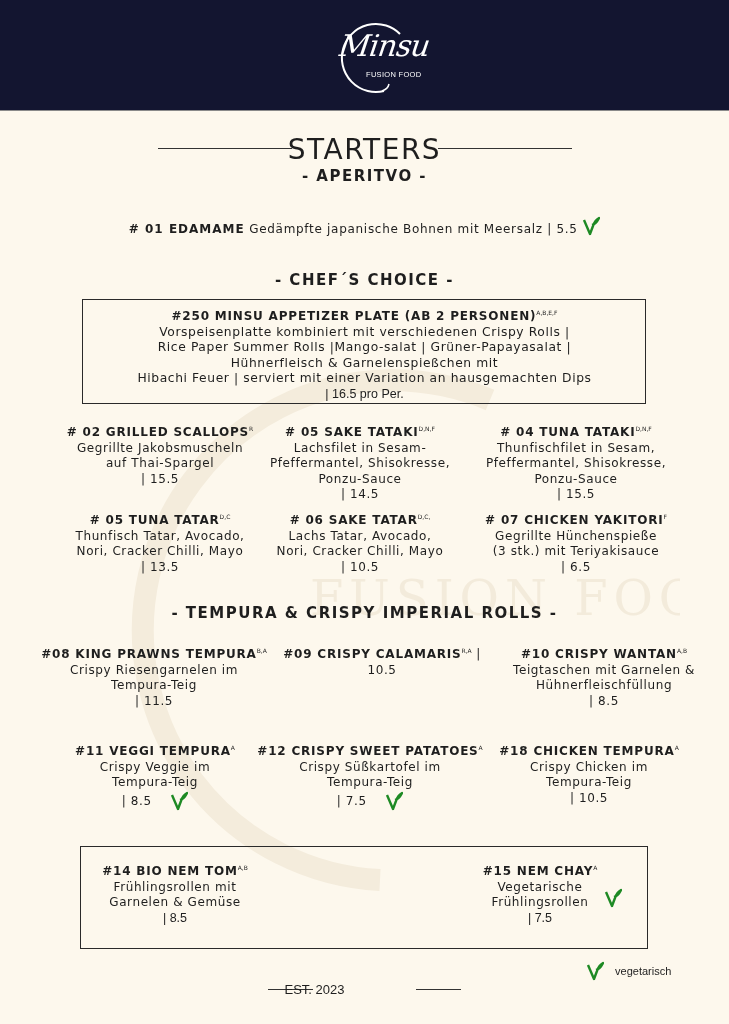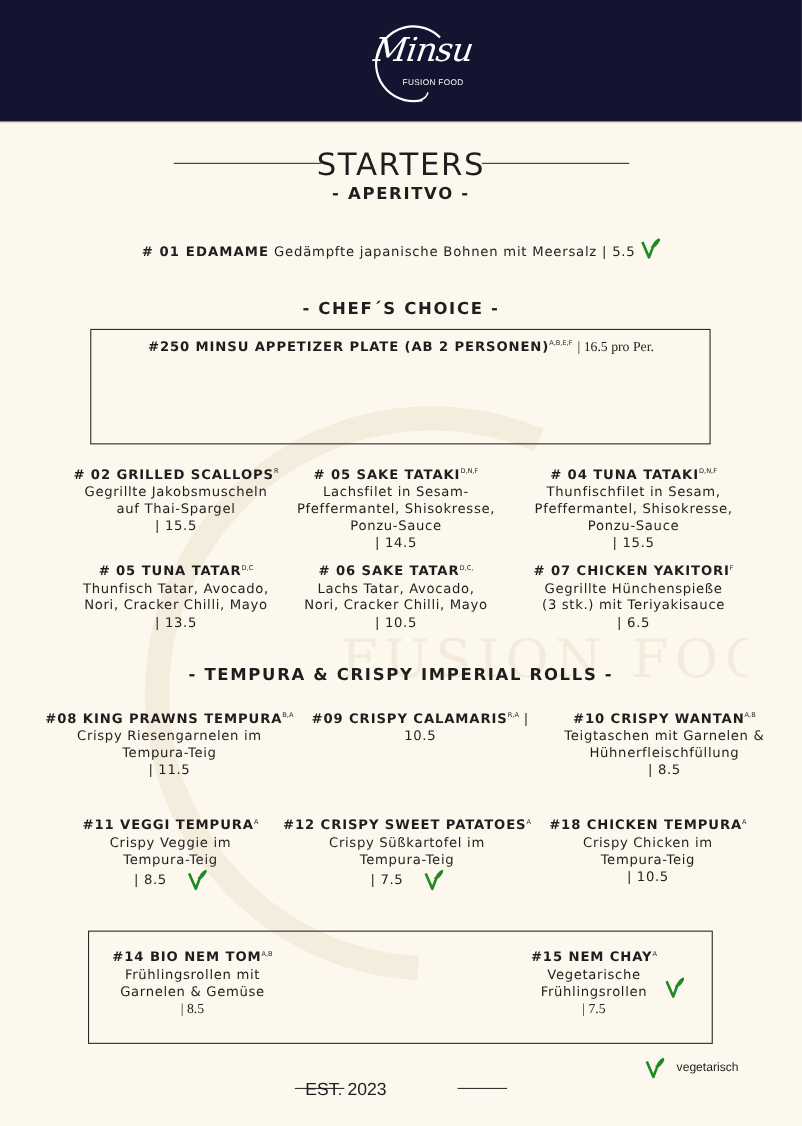--- a/index.html
+++ b/index.html
@@ -38,21 +38,21 @@
     font-weight: bold; font-size: 15px; letter-spacing: 1.5px;
   }
   .item { position: absolute; text-align: center; font-size: 12px; line-height: 15.5px; letter-spacing: 0.6px; }
   .item .name { font-weight: bold; font-size: 12px; letter-spacing: 0.8px; text-align: right; }
   .item sup { font-size: 6px; font-weight: normal; vertical-align: 5px; letter-spacing: 0; }
   .desc { display: block; white-space: pre-line; }
   .boxed { position: absolute; border: 1.5px solid #2a2a2a; }
   .leaf { display: inline-block; vertical-align: middle; }
   .edamame { position: absolute; left: 0; top: 222px; width: 729px; text-align: center; font-size: 12px; letter-spacing: 0.7px; }
   .edamame .name { font-weight: bold; letter-spacing: 1px; }
-  .price-plain { font-family: Liberation Serif, serif; font-size: 12.5px; letter-spacing: 0; }
+  .price-plain { font-family: Liberation Sans, sans-serif; font-size: 12.5px; letter-spacing: 0; }
 </style>
 </head>
 <body>
 
 <div class="header">
   <div class="logo">
     <svg width="110" height="80" viewBox="0 0 110 80" style="position:absolute;left:0;top:0">
       <path d="M78 16 A34 34 0 1 0 62 73" stroke="#fff" stroke-width="2" fill="none"></path>
       <path d="M60 73 Q66 71 67 66" stroke="#fff" stroke-width="1.5" fill="none"></path>
     </svg>
@@ -77,20 +77,24 @@
   <svg class="leaf" width="18" height="20" viewBox="0 0 18 20" style="margin-top:-8px">
       <path d="M2 4 L8 18 L11 10 Q13 4 17 2 Q14 8 10 9" stroke="#1e8a24" stroke-width="2.4" fill="none" stroke-linejoin="round"></path>
       <path d="M11 9 Q13 3 17 2 Q16 7 11 9Z" fill="#1e8a24"></path>
     </svg>
 </div>
 
 <div class="section-head" style="top:271px;">- CHEF´S CHOICE -</div>
 <div class="boxed" style="left:82px; top:299px; width:562px; height:103px;"></div>
 <div class="item" style="left:82px; top:305px; width:565px; font-size:12.3px; line-height:15.5px;">
   <span class="name">#250 MINSU APPETIZER PLATE (AB 2 PERSONEN)</span><sup>A,B,E,F</sup>
+  <span class="desc">Vorspeisenplatte kombiniert mit verschiedenen Crispy Rolls |
+Rice Paper Summer Rolls |Mango-salat | Grüner-Papayasalat |
+Hühnerfleisch &amp; Garnelenspießchen mit
+Hibachi Feuer | serviert mit einer Variation an hausgemachten Dips</span>
   <span class="price-plain">| 16.5 pro Per.</span>
 </div>
 
 <div class="item" style="left:40px; top:421px; width:240px;">
   <span class="name"># 02 GRILLED SCALLOPS</span><sup>R</sup>
   <span class="desc">Gegrillte Jakobsmuscheln
 auf Thai-Spargel</span>
   <span>| 15.5</span>
 </div>
 <div class="item" style="left:250px; top:421px; width:220px;">
@@ -192,14 +196,14 @@
 
 <div style="position:absolute; left:586px; top:960px;">
   <svg class="leaf" width="18" height="20" viewBox="0 0 18 20">
       <path d="M2 4 L8 18 L11 10 Q13 4 17 2 Q14 8 10 9" stroke="#1e8a24" stroke-width="2.4" fill="none" stroke-linejoin="round"></path>
       <path d="M11 9 Q13 3 17 2 Q16 7 11 9Z" fill="#1e8a24"></path>
     </svg>
   <span style="font-family:'Liberation Sans',sans-serif; font-size:11px; margin-left:6px; vertical-align:middle;">vegetarisch</span>
 </div>
 
 <div class="rule" style="left:268px; top:989px; width:45px;"></div>
-<div style="position:absolute; left:0; top:982px; width:629px; text-align:center; font-family:'Liberation Sans',sans-serif; font-size:16px;">EST. 2023</div>
+<div style="position:absolute; left:0; top:982px; width:629px; text-align:center; font-family:'Liberation Sans',sans-serif; font-size:13px;">EST. 2023</div>
 <div class="rule" style="left:416px; top:989px; width:45px;"></div>
 
 </body></html>

